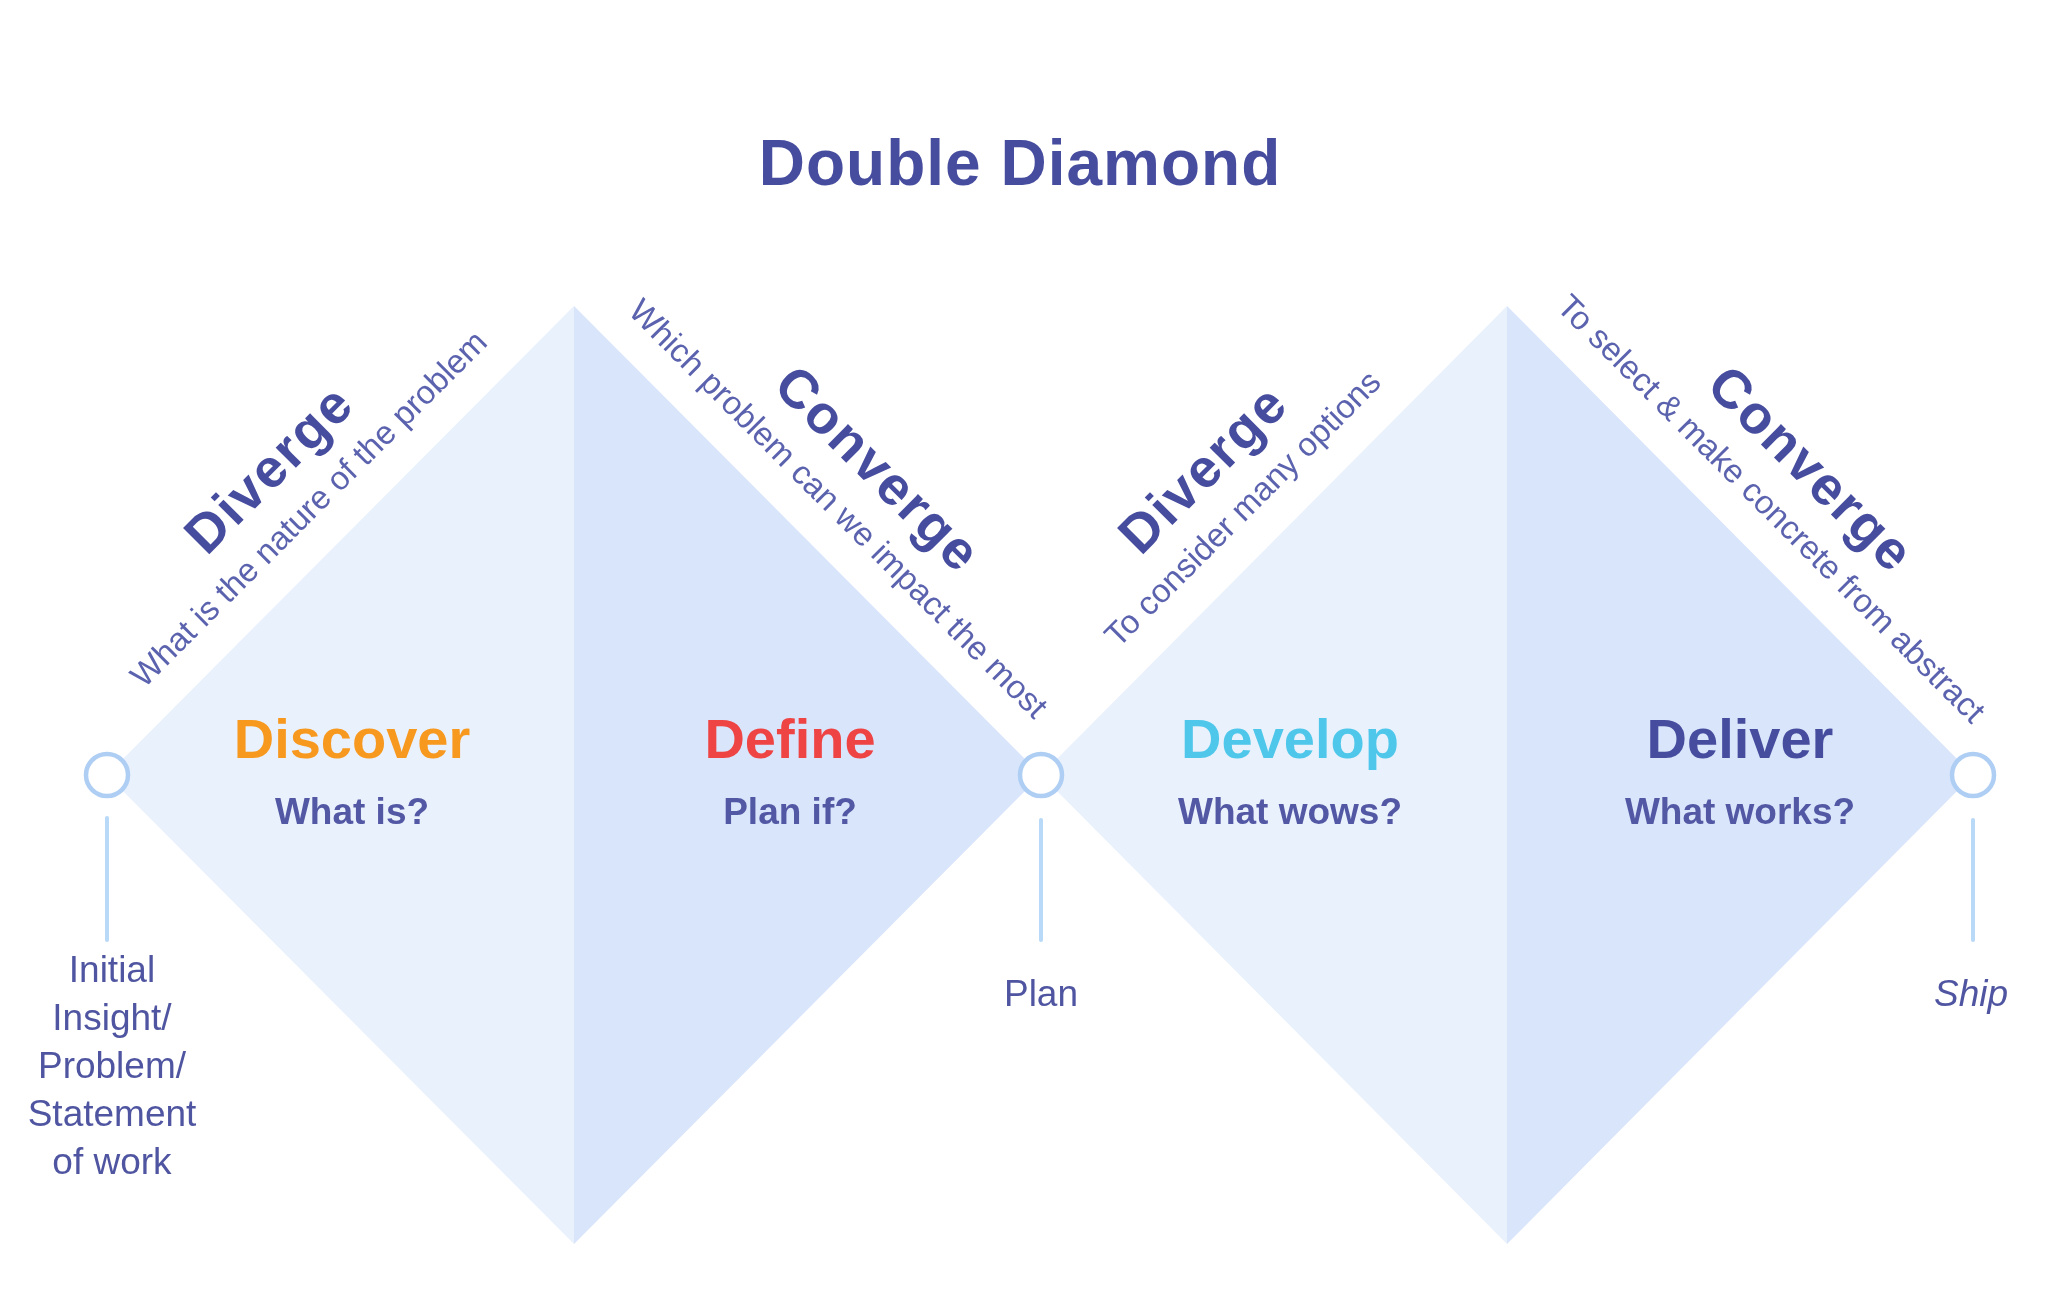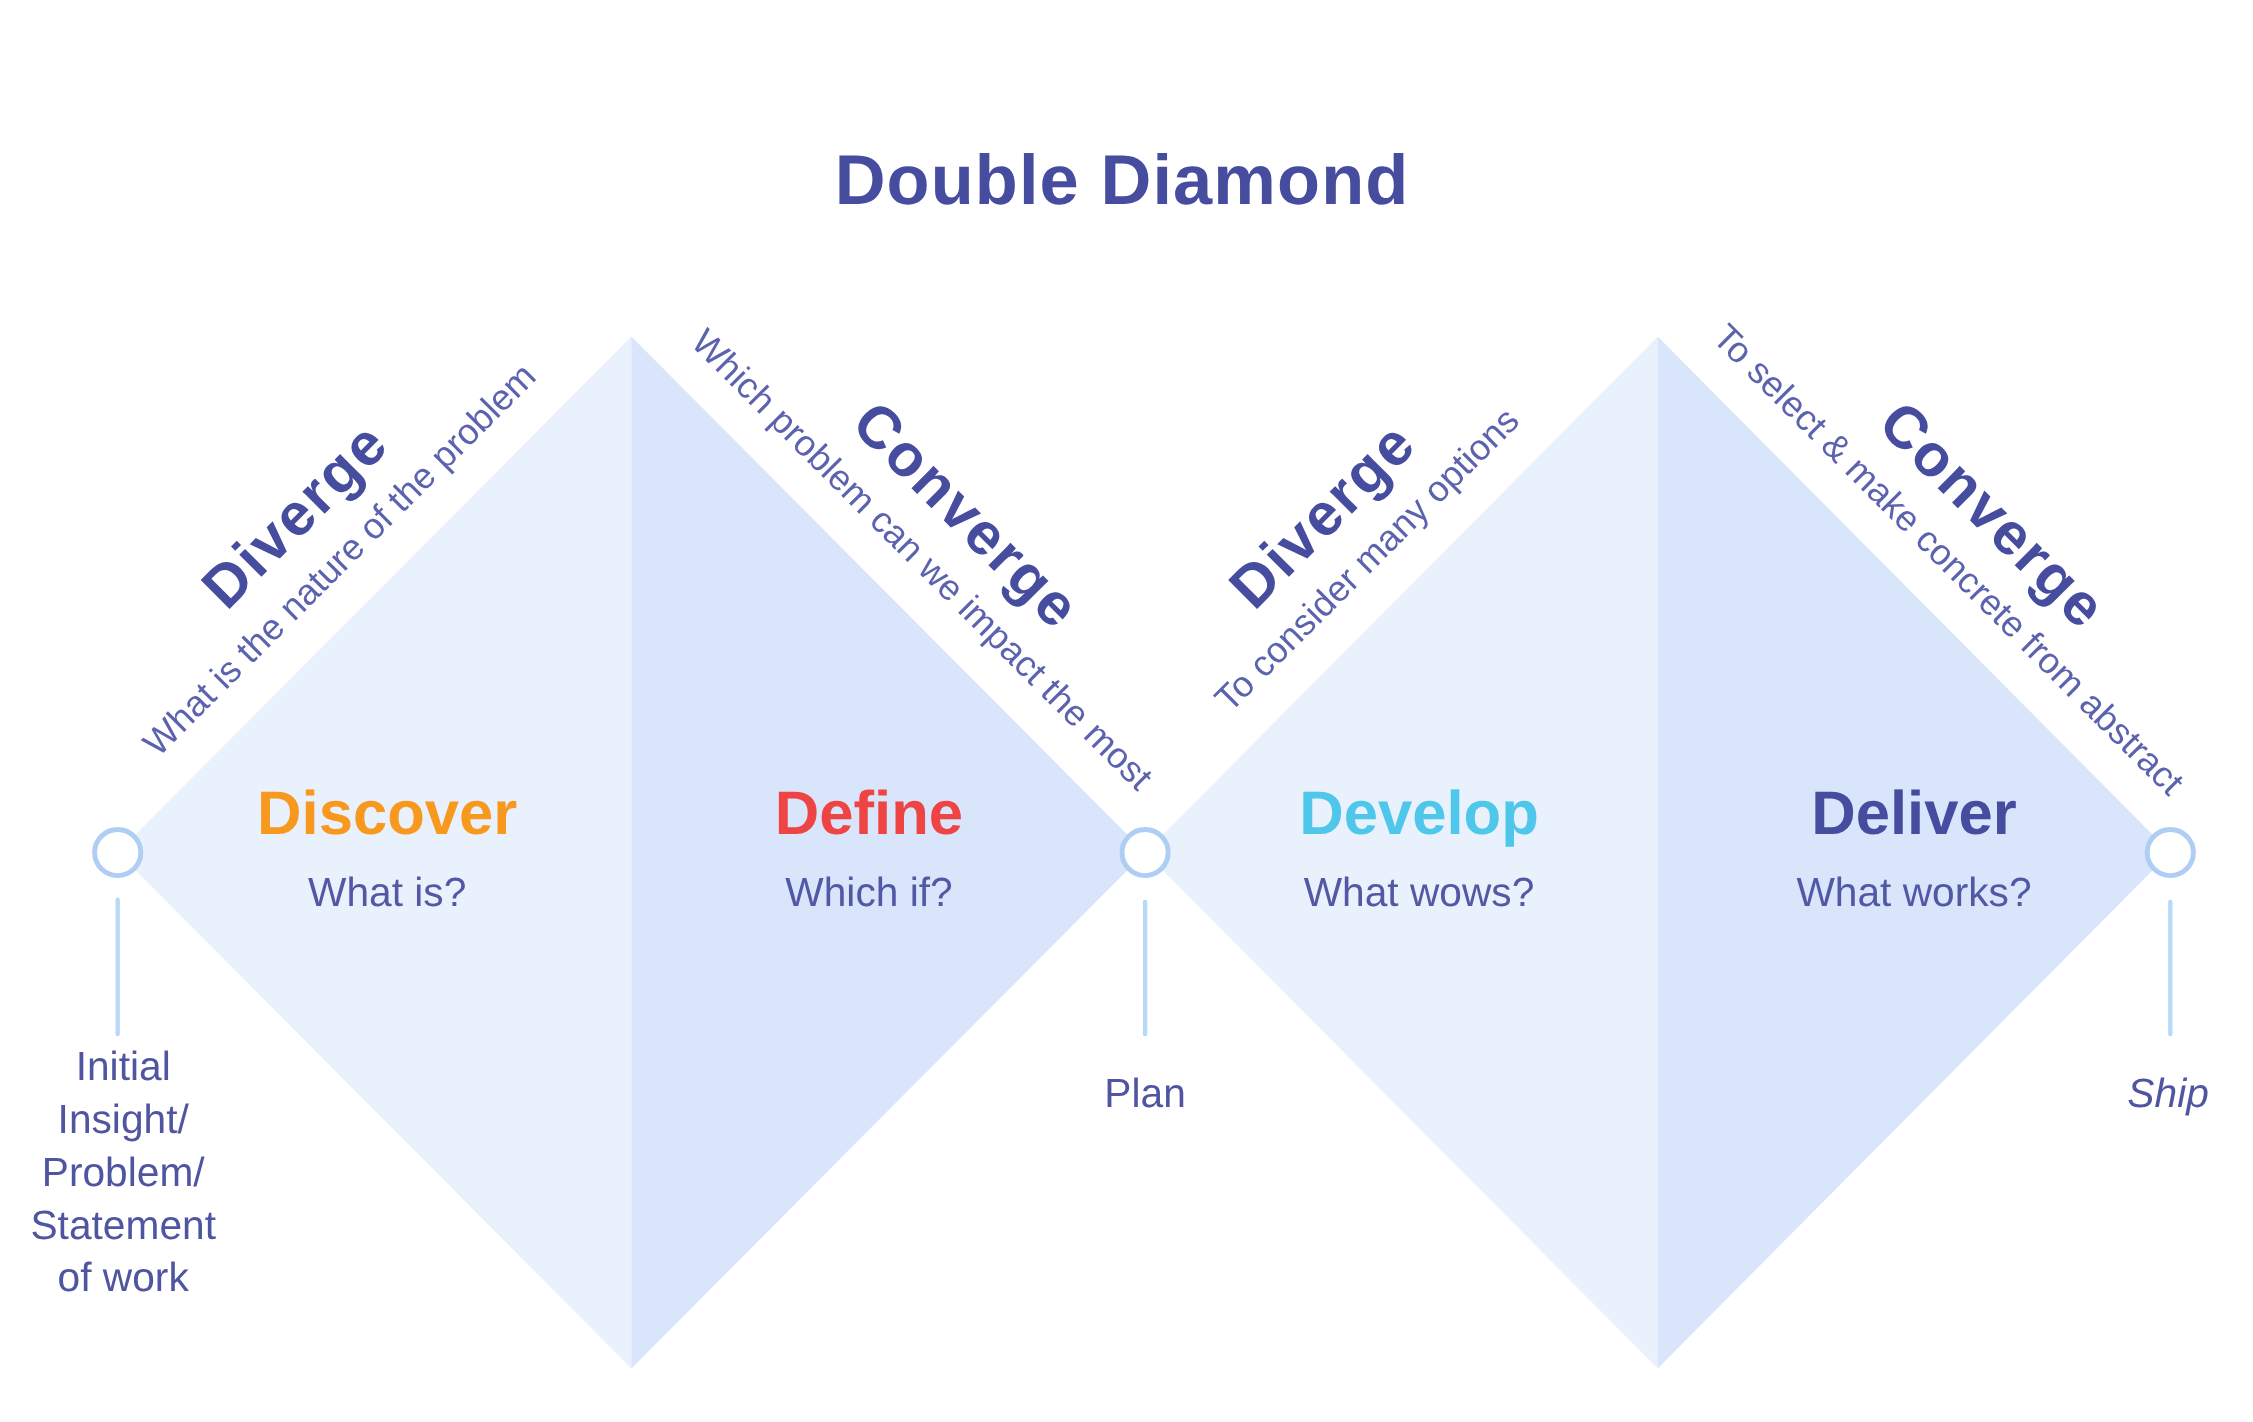--- a/index.html
+++ b/index.html
@@ -38,21 +38,21 @@
   #edge-3{left:1219px;top:485px;}
   #edge-4{left:1795px;top:485px;}
 
   
   .phase{
     position:absolute;top:711px;
     transform:translateX(-50%);
     text-align:center;white-space:nowrap;
   }
   .phase-name{font-size:56px;font-weight:bold;line-height:1;}
-  .phase-question{font-size:37px;color:#5358A4;margin-top:26px;line-height:1;}
+  .phase-question{font-size:37px;color:#5358A4;margin-top:26px;line-height:1;font-weight:bold;}
   #phase-discover{left:352px;}
   #phase-define{left:790px;}
   #phase-develop{left:1290px;}
   #phase-deliver{left:1740px;}
   .c-discover{color:#F8991F;}
   .c-define{color:#ef4444;text-align:center;}
   .c-develop{color:#4FC7EA;}
   .c-deliver{color:#474D9E;}
 
   
@@ -105,21 +105,21 @@
     <div class="edge-word">Converge</div>
     <div class="edge-phrase">To select &amp; make concrete from abstract</div>
   </div>
 
   <div class="phase" id="phase-discover">
     <div class="phase-name c-discover">Discover</div>
     <div class="phase-question">What is?</div>
   </div>
   <div class="phase" id="phase-define">
     <div class="phase-name c-define">Define</div>
-    <div class="phase-question">Which if?</div>
+    <div class="phase-question">Plan if?</div>
   </div>
   <div class="phase" id="phase-deliver">
     <div class="phase-name c-deliver">Deliver</div>
     <div class="phase-question">What works?</div>
   </div>
   <div class="phase" id="phase-develop">
     <div class="phase-name c-develop">Develop</div>
     <div class="phase-question">What wows?</div>
   </div>
 

